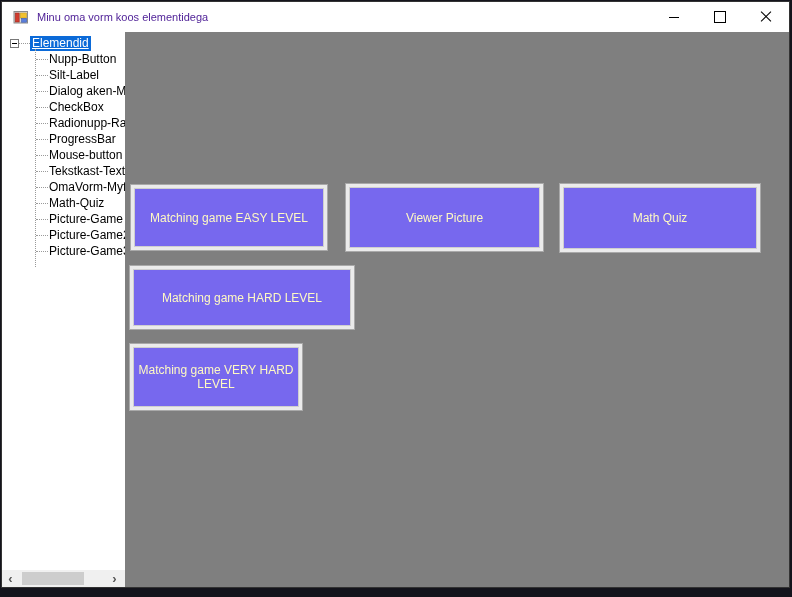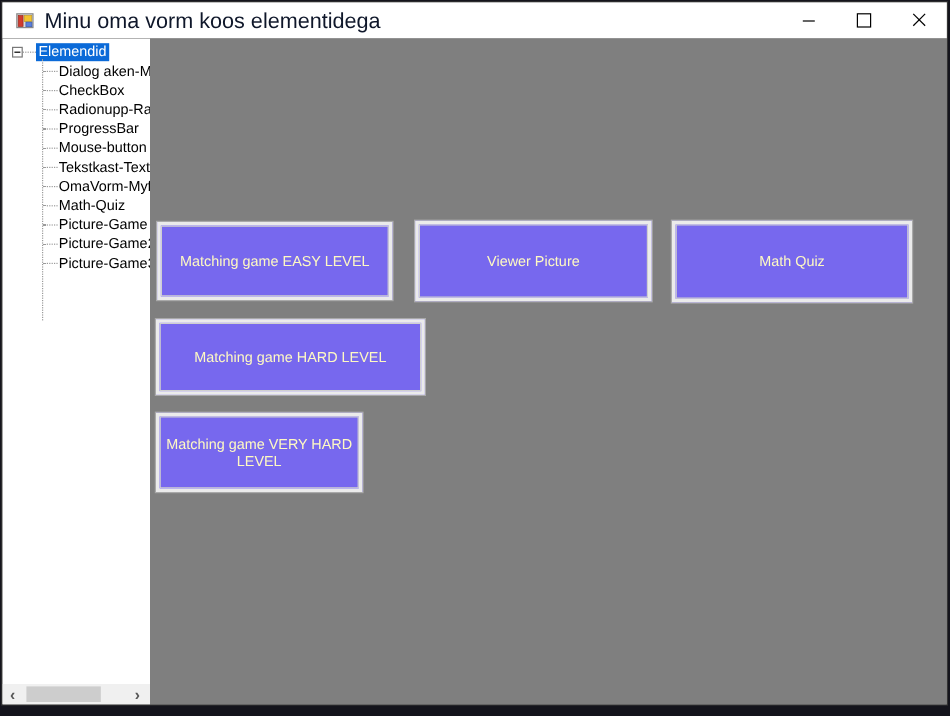--- a/index.html
+++ b/index.html
@@ -19,21 +19,21 @@
     box-shadow:0 0 0 1px #333;
   }
 
   
   .titlebar{
     position:absolute;left:0;top:0;right:0;height:30px;
     background:#ffffff;color:#000;
     display:flex;align-items:center;
   }
   .app-icon{width:16px;height:16px;margin-left:11px;flex:0 0 auto;}
-  .title-text{margin-left:8px;font-size:18px;color:#0f172a;white-space:nowrap;}
+  .title-text{margin-left:8px;font-size:11px;color:#4c1d95;white-space:nowrap;}
   .win-controls{margin-left:auto;display:flex;height:30px;}
   .win-btn{width:46px;height:30px;display:flex;align-items:center;justify-content:center;position:relative;}
   .glyph-min{width:10px;height:1px;background:#000;}
   .glyph-max{width:10px;height:10px;border:1px solid #000;}
   .glyph-close{position:relative;width:12px;height:12px;}
   .glyph-close::before,.glyph-close::after{
     content:"";position:absolute;left:-1px;top:5px;width:14px;height:1px;background:#000;
   }
   .glyph-close::before{transform:rotate(45deg);}
   .glyph-close::after{transform:rotate(-45deg);}
@@ -56,21 +56,21 @@
   }
   .tree-root-row{height:16px;line-height:16px;display:flex;align-items:center;padding-left:8px;white-space:nowrap;}
   .expander{
     width:9px;height:9px;box-sizing:border-box;border:1px solid #787878;background:#fff;
     position:relative;flex:0 0 auto;
   }
   .expander::before{
     content:"";position:absolute;left:1px;top:3px;width:5px;height:1px;background:#000;
   }
   .root-dots{width:11px;height:0;border-top:1px dotted #9a9a9a;flex:0 0 auto;}
-  .root-label{background:#0B6AD8;color:#fff;padding:1px 2px;line-height:13px;}
+  .root-label{background:#0B6AD8;color:#fff;padding:1px 2px;line-height:13px;text-decoration:underline;}
   .tree-row{position:relative;height:16px;line-height:16px;padding-left:47px;white-space:nowrap;overflow:hidden;}
   .tree-row .stub{
     position:absolute;left:34px;top:8px;width:12px;height:0;
     border-top:1px dotted #9a9a9a;
   }
   .tree-label{color:#000;}
 
   
   .hscroll{
     position:absolute;left:0;bottom:0;width:123px;height:17px;
@@ -134,21 +134,29 @@
       <div class="tree-panel">
         <div class="tree">
           <div class="tree-vline"></div>
           <div class="tree-root-row">
             <span class="expander"></span>
             <span class="root-dots"></span>
             <span class="root-label">Elemendid</span>
           </div>
           <div>
 
-
+              <div class="tree-row">
+                <span class="stub"></span>
+                <span class="tree-label">Nupp-Button</span>
+              </div>
+
+              <div class="tree-row">
+                <span class="stub"></span>
+                <span class="tree-label">Silt-Label</span>
+              </div>
 
               <div class="tree-row">
                 <span class="stub"></span>
                 <span class="tree-label">Dialog aken-Me</span>
               </div>
 
               <div class="tree-row">
                 <span class="stub"></span>
                 <span class="tree-label">CheckBox</span>
               </div>

